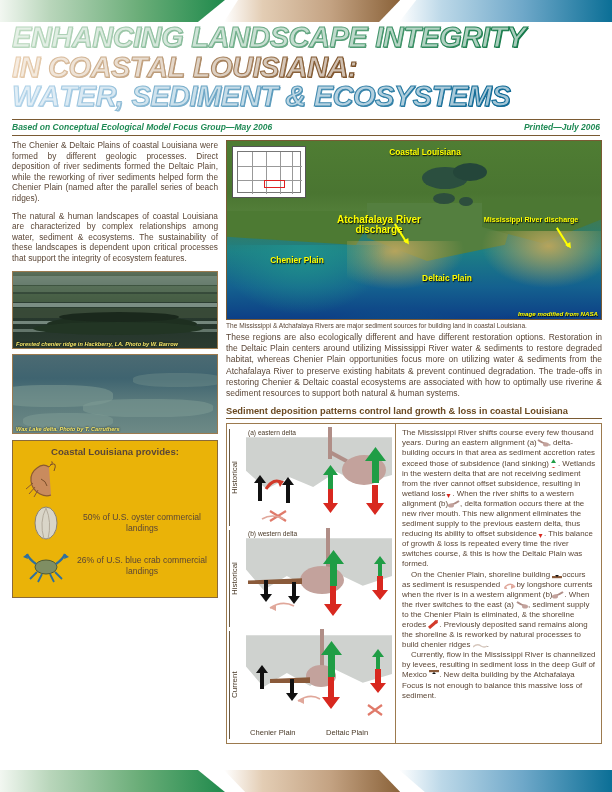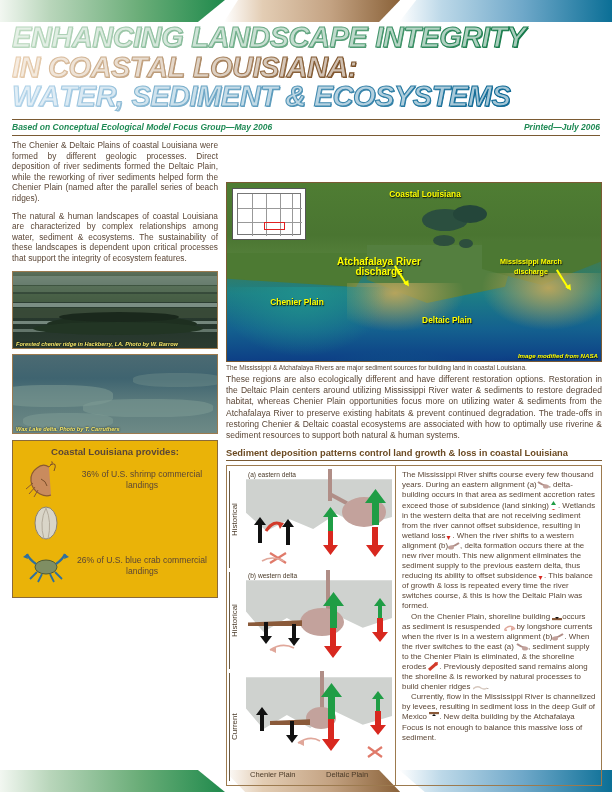--- a/index.html
+++ b/index.html
@@ -67,21 +67,21 @@
      background:linear-gradient(180deg,#4b6a72 0%,#3f6470 30%,#5a7a7c 60%,#6d8a86 100%);
      position:relative; }
   .ph-wax .sw { position:absolute; background:#7e9a93; opacity:.55; border-radius:40%; }
 
   
   .map { position:relative; width:376px; height:180px; border:1px solid #7a5a33;
          background:
            radial-gradient(ellipse 120px 60px at 80% 120%, #0a2f7a 0%, rgba(10,47,122,0) 70%),
            radial-gradient(ellipse 180px 90px at 45% 130%, #0e6f86 0%, rgba(14,111,134,0) 72%),
            linear-gradient(180deg,#4f7a35 0%,#4d7a33 28%,#3f7a52 44%,#1d7f85 62%,#14618f 82%,#0d3f86 100%);
-         overflow:hidden;margin-top:42px; }
+         overflow:hidden; }
   .map .land { position:absolute; background:#4c7a33; }
   .map .inset { position:absolute; left:5px; top:5px; width:74px; height:52px;
                 background:#fff; border:1px solid #555; }
   .map .inset .usmap { position:absolute; inset:4px; border:1px solid #777; }
   .map .inset .usmap i { position:absolute; background:#999; }
   .map .inset .redbox { position:absolute; left:31px; top:33px; width:21px; height:8px;
                         border:1.2px solid #e02020; }
   .map .mlab { position:absolute; color:#ffff00; font-weight:bold; font-size:8.4px;
                text-shadow:0.6px 0.6px 1.2px #000; text-align:center; line-height:10px; }
   .map .arrow { position:absolute; background:#ffff00; height:1.6px; transform-origin:left center; }
@@ -185,30 +185,30 @@
     <div class="prow">
       <div class="ico">
         <svg viewBox="0 0 54 38" width="54" height="38">
           <path d="M30 6 q-6 -4 -12 1 q-7 5 -6 13 q1 9 9 13 q6 3 11 1" fill="#c98b5e" stroke="#8b5a32" stroke-width="1.2"></path>
           <path d="M30 6 q6 -6 2 -5" fill="none" stroke="#8b5a32" stroke-width="1"></path>
           <path d="M31 4 q8 -4 4 6" fill="none" stroke="#7a4e2a" stroke-width="1"></path>
           <path d="M14 22 l-7 6 M16 26 l-6 7 M19 29 l-4 7" stroke="#8b5a32" stroke-width="1" fill="none"></path>
           <path d="M22 18 q5 2 6 7" stroke="#7a4e2a" stroke-width="1" fill="none"></path>
         </svg>
       </div>
-      <div class="ptxt">36% of U.S. shrimp commercial landings</div>
     </div>
 
     <div class="prow">
       <div class="ico">
         <svg viewBox="0 0 54 38" width="54" height="38">
           <ellipse cx="27" cy="19" rx="11" ry="16" fill="#d9d5c8" stroke="#8a8274" stroke-width="1"></ellipse>
           <path d="M27 4 q-7 14 -2 31 M27 4 q6 14 2 31" fill="none" stroke="#b3ab9c" stroke-width="1"></path>
         </svg>
       </div>
+      <div class="ptxt">50% of U.S. oyster commercial landings</div>
     </div>
 
     <div class="prow">
       <div class="ico">
         <svg viewBox="0 0 54 38" width="54" height="38">
           <ellipse cx="27" cy="20" rx="11" ry="7" fill="#7f8e63" stroke="#4d5a3a" stroke-width="1"></ellipse>
           <path d="M17 17 q-7 -5 -9 -10 M37 17 q7 -5 9 -10" stroke="#2e6f9e" stroke-width="2.2" fill="none"></path>
           <path d="M8 7 l-4 3 l5 2 z M46 7 l4 3 l-5 2 z" fill="#2e6f9e"></path>
           <path d="M18 25 l-7 7 M23 27 l-4 8 M31 27 l4 8 M36 25 l7 7" stroke="#2e6f9e" stroke-width="1.8" fill="none"></path>
         </svg>
@@ -249,21 +249,21 @@
         <i style="left:14px;top:0;width:1px;height:42px;"></i>
         <i style="left:28px;top:0;width:1px;height:42px;"></i>
         <i style="left:42px;top:0;width:1px;height:42px;"></i>
         <i style="left:54px;top:0;width:1px;height:42px;"></i>
       </div>
       <div class="redbox"></div>
     </div>
 
     <div class="mlab" style="left:128px;top:6px;width:140px;">Coastal Louisiana</div>
     <div class="mlab" style="left:108px;top:74px;width:88px;font-size:10px;">Atchafalaya River discharge</div>
-    <div class="mlab" style="left:256px;top:74px;width:96px;font-size:7.2px;">Mississippi March discharge</div>
+    <div class="mlab" style="left:256px;top:74px;width:96px;font-size:7.2px;">Mississippi River discharge</div>
     <div class="mlab" style="left:30px;top:114px;width:80px;">Chenier Plain</div>
     <div class="mlab" style="left:180px;top:132px;width:80px;">Deltaic Plain</div>
 
     <div class="arrow" style="left:168px;top:82px;width:22px;transform:rotate(58deg);"></div>
     <div class="arrow" style="left:330px;top:86px;width:22px;transform:rotate(58deg);"></div>
 
     <div class="nasa">Image modified from NASA</div>
   </div>
 
   <div class="map-cap">The Mississippi &amp; Atchafalaya Rivers are major sediment sources for building land in coastal Louisiana.</div>

